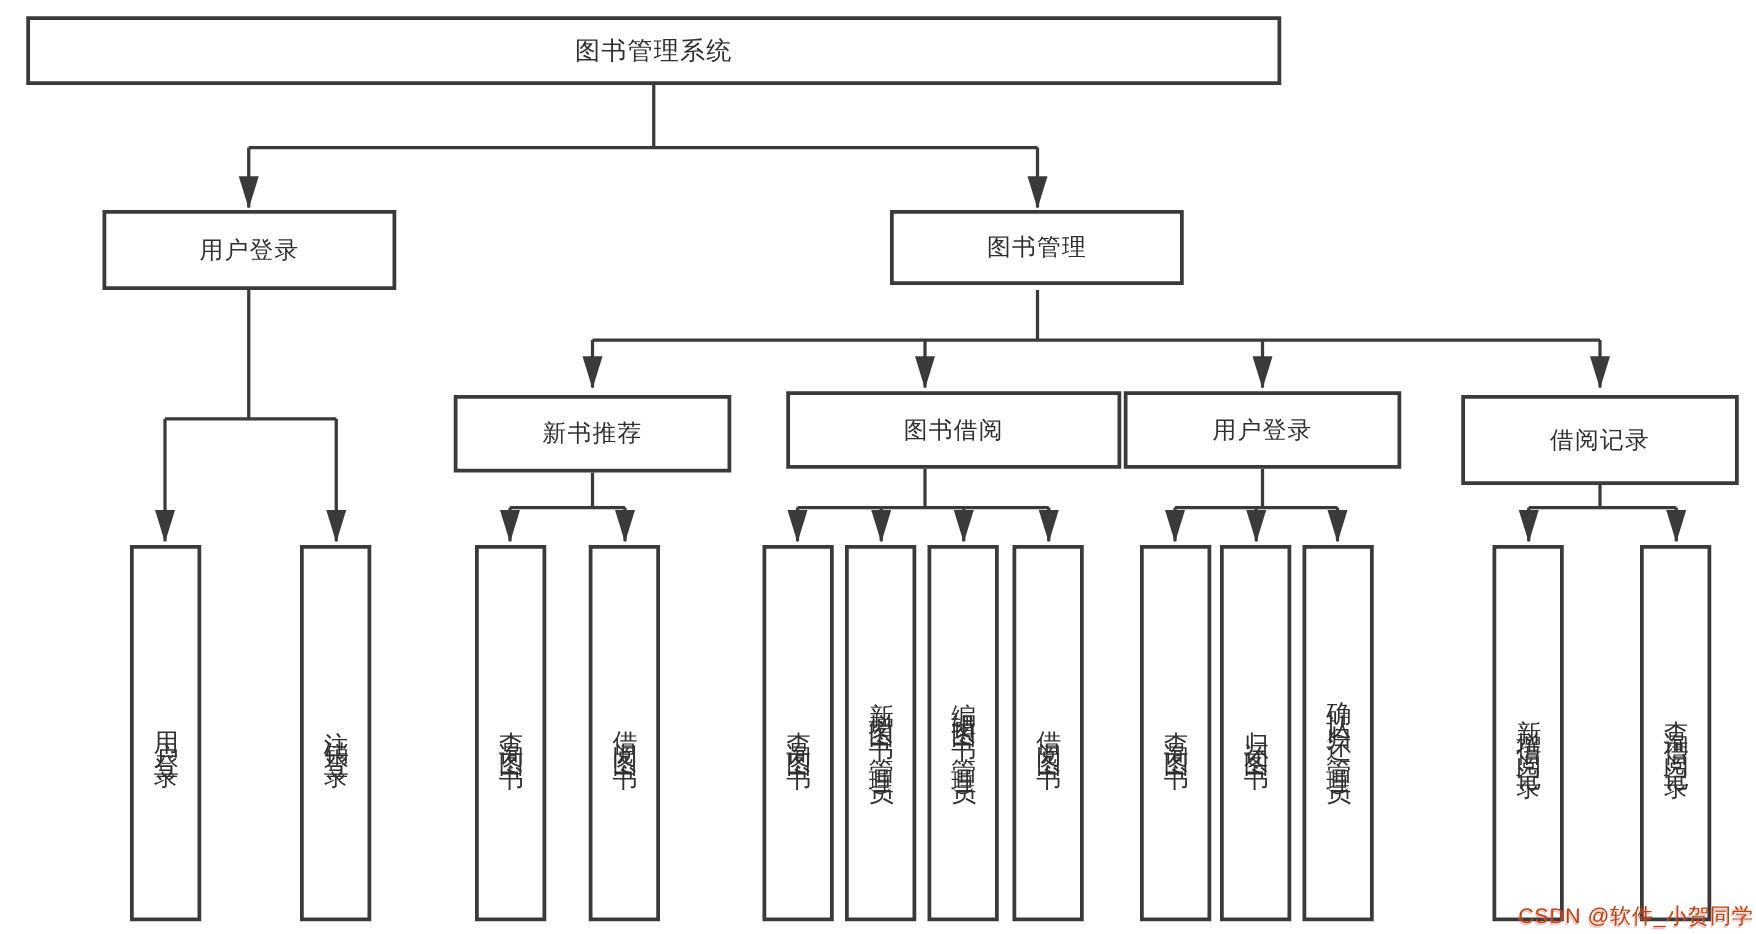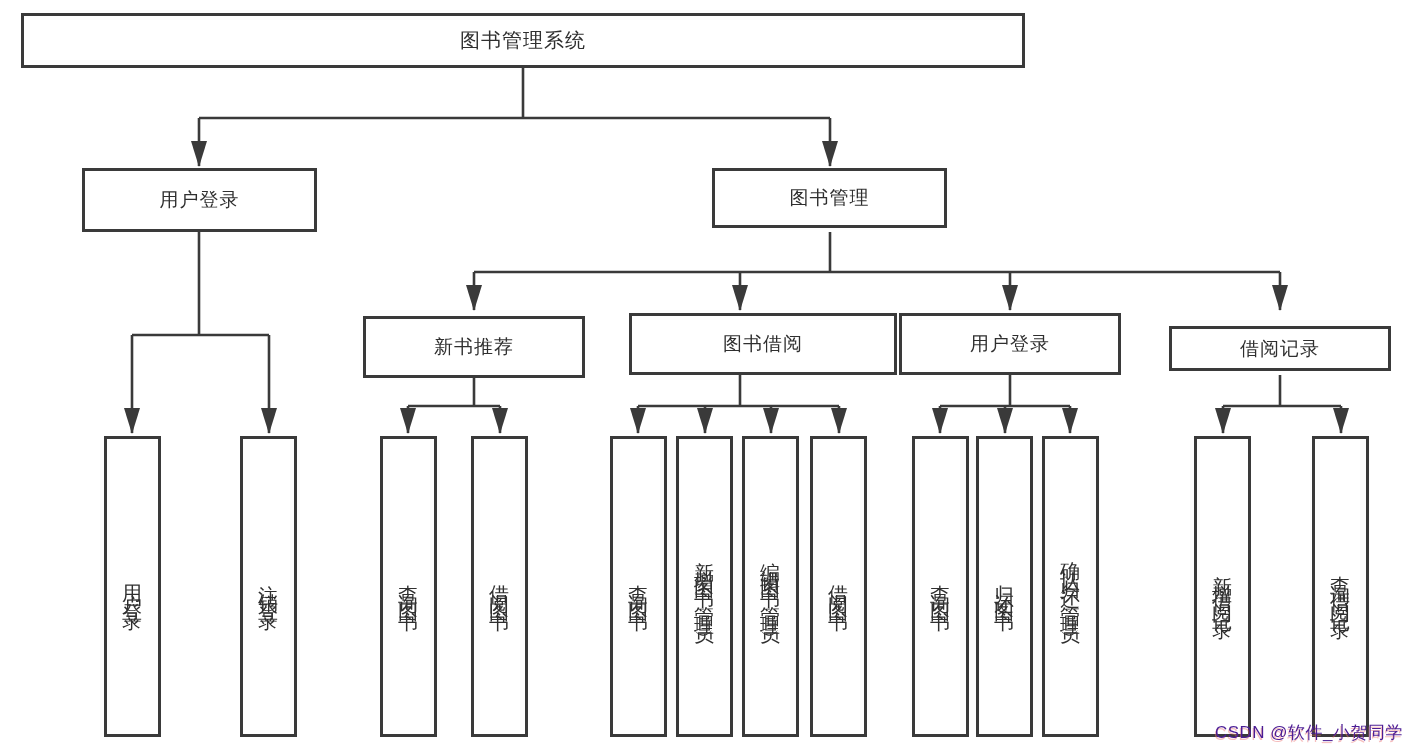--- a/index.html
+++ b/index.html
@@ -49,21 +49,21 @@
     line-height: 1;
     white-space: nowrap;
   }
   #watermark {
     position: absolute;
     right: 2px;
     bottom: 3px;
     z-index: 3;
     font-size: 17px;
     letter-spacing: 0.5px;
-    color: #4c1d95;
+    color: #c2410c;
     text-shadow: -1px 2px 0 rgba(235, 110, 110, 0.45);
     white-space: nowrap;
   }
 </style>
 </head>
 <body>
 
 <div id="stage">
 
   <svg id="edges" viewBox="0 0 1405 747" xmlns="http://www.w3.org/2000/svg">
@@ -129,21 +129,21 @@
 
   <div class="box h" style="left:363px;top:316px;width:222px;height:62px">
     <span>新书推荐</span>
   </div>
   <div class="box h" style="left:629px;top:313px;width:268px;height:62px">
     <span>图书借阅</span>
   </div>
   <div class="box h" style="left:899px;top:313px;width:222px;height:62px">
     <span>用户登录</span>
   </div>
-  <div class="box h" style="left:1169px;top:326px;width:222px;height:45px">
+  <div class="box h" style="left:1169px;top:316px;width:222px;height:72px">
     <span>借阅记录</span>
   </div>
 
   <div class="box v" style="left:104px;top:436px;width:57px;height:301px">
     <span>用户登录</span>
   </div>
   <div class="box v" style="left:240px;top:436px;width:57px;height:301px">
     <span>注销登录</span>
   </div>
 

